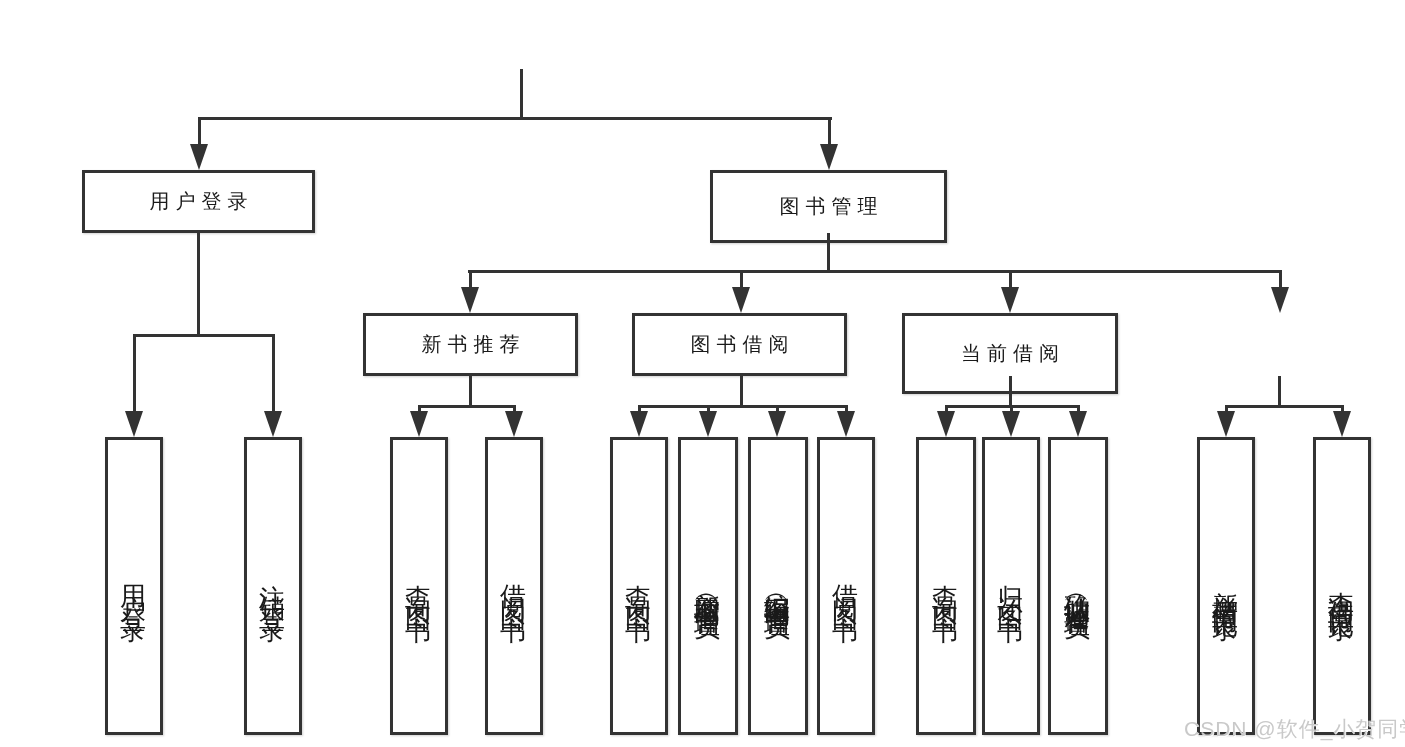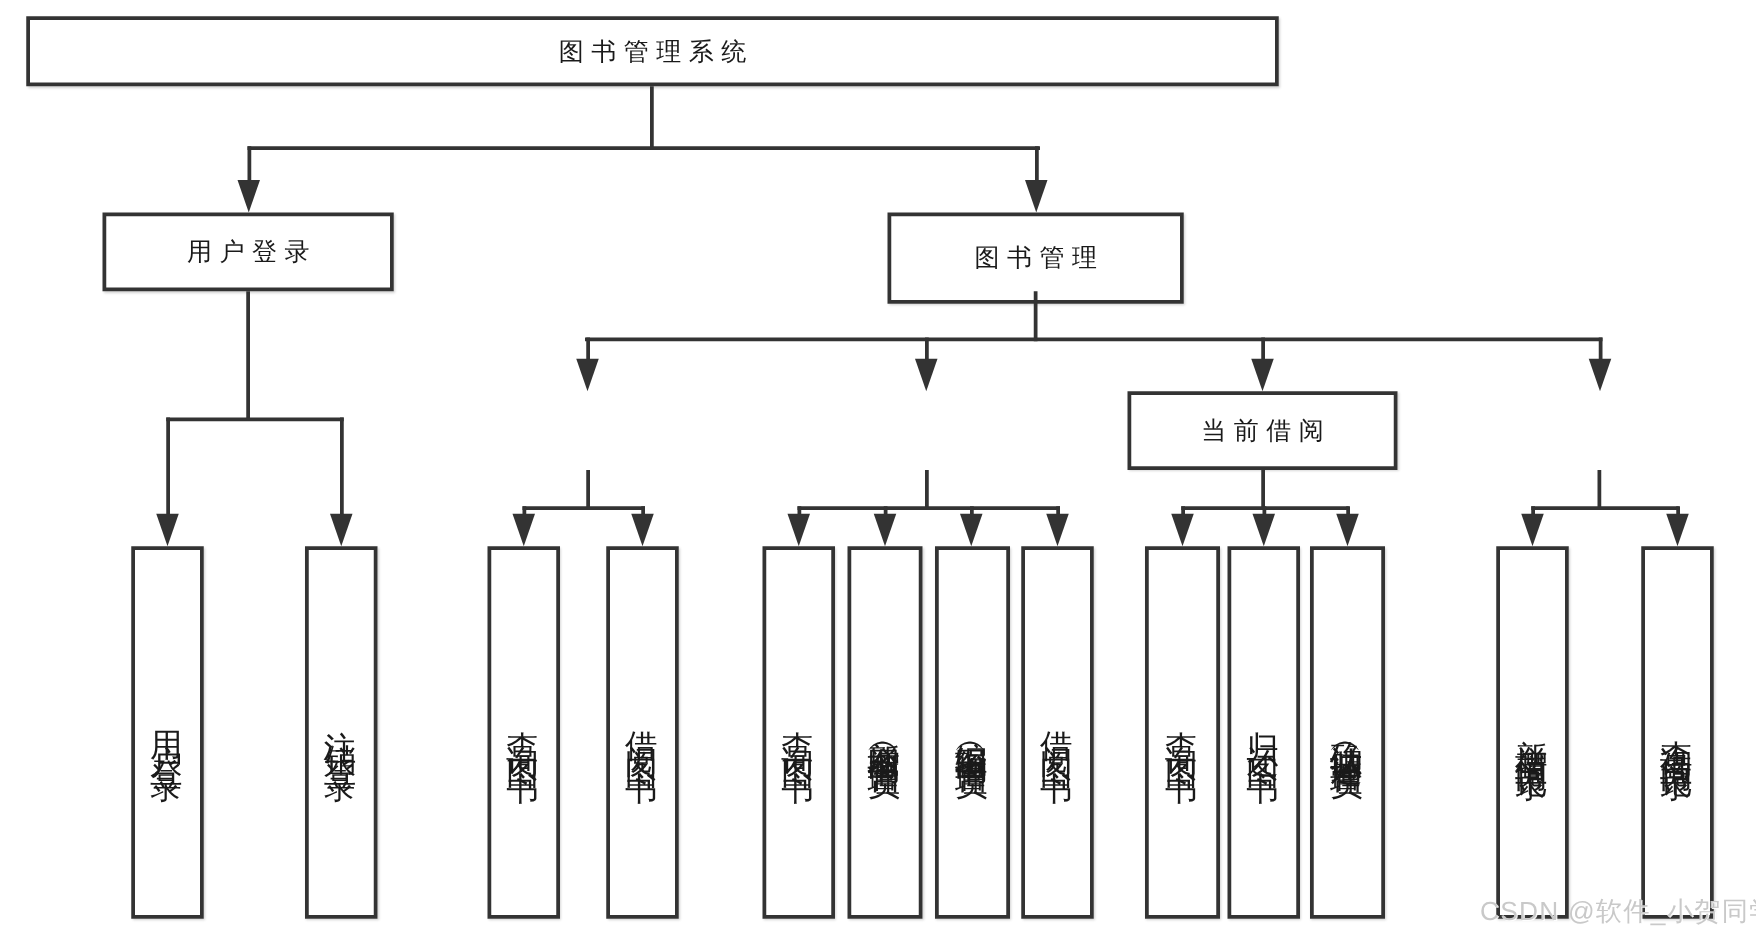--- a/index.html
+++ b/index.html
@@ -31,23 +31,20 @@
     position:absolute;left:1184px;top:715px;z-index:5;
     font-size:21px;color:#c9c9c9;letter-spacing:1px;white-space:nowrap;
     text-shadow:1px 1px 0 rgba(255,255,255,0.9);
   }
 </style>
 </head>
 <body>
 
 <div id="canvas">
 
-  <div class="box" style="left:21px;top:13px;width:1002px;height:56px;">
-    <span class="h-label">图书管理系统</span>
-  </div>
 
   <div class="line" style="left:520px;top:69px;width:3px;height:51px;"></div>
   <div class="line" style="left:198px;top:117px;width:634px;height:3px;"></div>
   <div class="line" style="left:198px;top:117px;width:3px;height:30px;"></div>
   <div class="arrowhead" style="left:190px;top:144px;"></div>
   <div class="line" style="left:828px;top:117px;width:3px;height:30px;"></div>
   <div class="arrowhead" style="left:820px;top:144px;"></div>
 
   <div class="box" style="left:82px;top:170px;width:233px;height:63px;">
     <span class="h-label">用户登录</span>
@@ -67,21 +64,27 @@
   <div class="line" style="left:468px;top:270px;width:814px;height:3px;"></div>
   <div class="line" style="left:469px;top:270px;width:3px;height:20px;"></div>
   <div class="arrowhead" style="left:461px;top:287px;"></div>
   <div class="line" style="left:740px;top:270px;width:3px;height:20px;"></div>
   <div class="arrowhead" style="left:732px;top:287px;"></div>
   <div class="line" style="left:1009px;top:270px;width:3px;height:20px;"></div>
   <div class="arrowhead" style="left:1001px;top:287px;"></div>
   <div class="line" style="left:1279px;top:270px;width:3px;height:20px;"></div>
   <div class="arrowhead" style="left:1271px;top:287px;"></div>
 
-  <div class="box" style="left:902px;top:313px;width:216px;height:63px;">
+  <div class="box" style="left:363px;top:313px;width:215px;height:63px;">
+    <span class="h-label">新书推荐</span>
+  </div>
+  <div class="box" style="left:632px;top:313px;width:215px;height:63px;">
+    <span class="h-label">图书借阅</span>
+  </div>
+  <div class="box" style="left:902px;top:313px;width:216px;height:81px;">
     <span class="h-label">当前借阅</span>
   </div>
 
   <div class="line" style="left:469px;top:376px;width:3px;height:32px;"></div>
   <div class="line" style="left:418px;top:405px;width:98px;height:3px;"></div>
   <div class="line" style="left:418px;top:405px;width:3px;height:10px;"></div>
   <div class="arrowhead" style="left:410px;top:411px;"></div>
   <div class="line" style="left:513px;top:405px;width:3px;height:10px;"></div>
   <div class="arrowhead" style="left:505px;top:411px;"></div>
 

